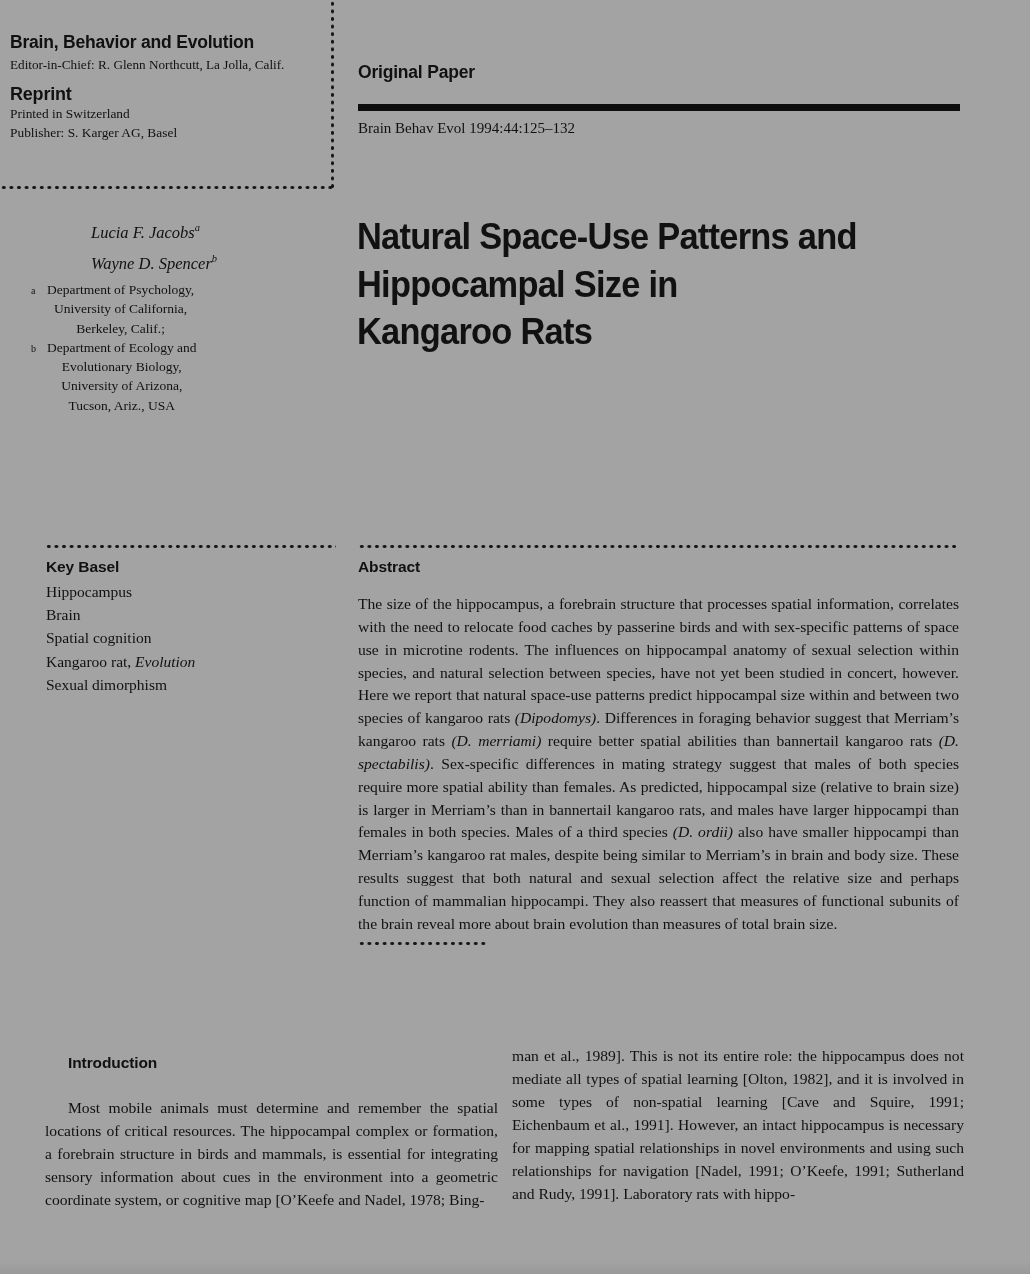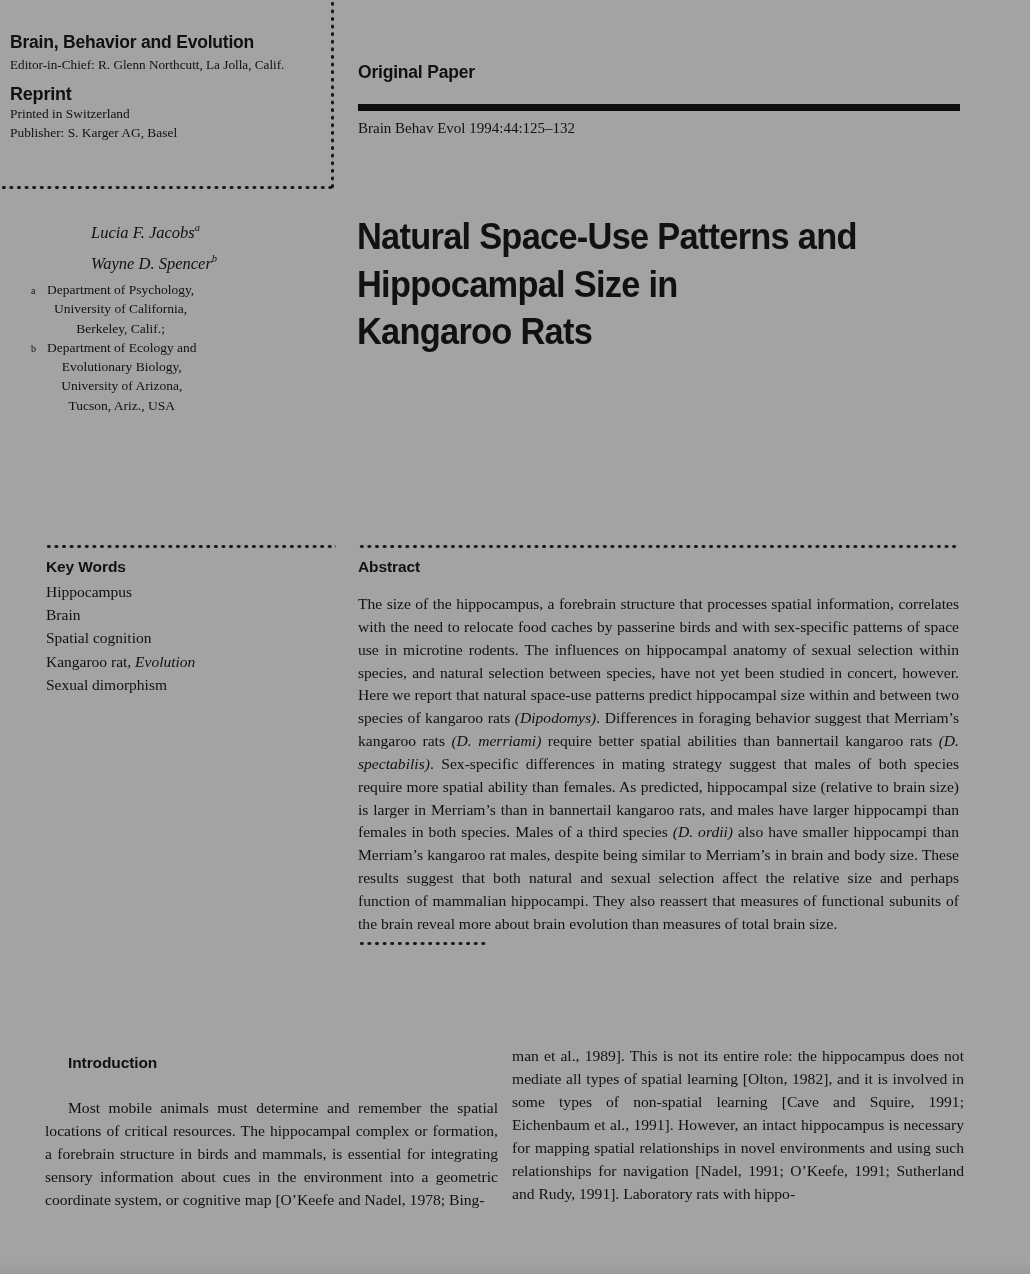--- a/index.html
+++ b/index.html
@@ -142,21 +142,21 @@
 Tucson, Ariz., USA</span>
     </div>
   </div>
 
   <h1 class="article-title" style="margin:0;">Natural Space-Use Patterns and
 Hippocampal Size in
 Kangaroo Rats</h1>
 
   <div class="dots-h keywords-rule"></div>
   <div class="keywords">
-    <div class="section-heading">Key Words</div>
+    <div class="section-heading">Key Basel</div>
     <ul class="keyword-list">
       <li><span>Hippocampus</span></li>
       <li><span>Brain</span></li>
       <li><span>Spatial cognition</span></li>
       <li><span>Kangaroo rat, </span><i>Evolution</i></li>
       <li><span>Sexual dimorphism</span></li>
     </ul>
   </div>
 
   <div class="dots-h abstract-rule"></div>

